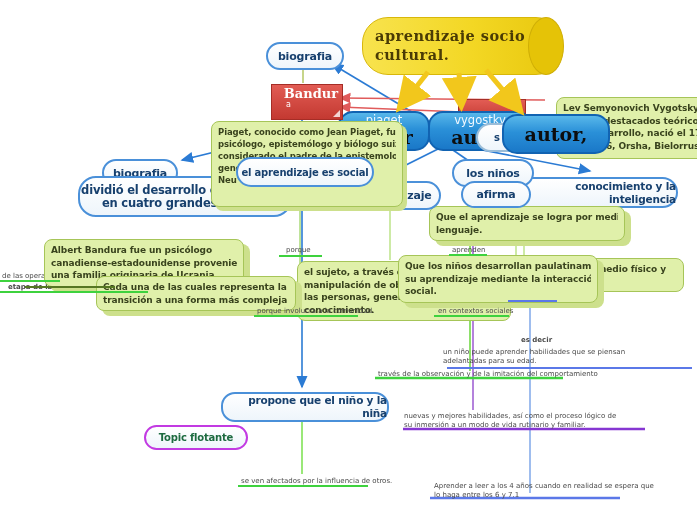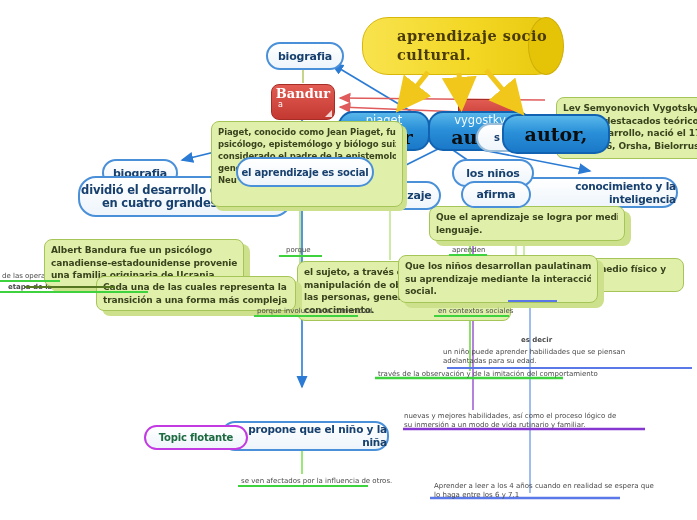--- a/index.html
+++ b/index.html
@@ -15,42 +15,42 @@
   .pill{border-radius:999px;}
   
   .bluenode{position:absolute;background:linear-gradient(180deg,#58b7ea 0%,#2a90d8 45%,#1a78c8 100%);
         border:2px solid #1163b2;border-radius:15px;color:#fff;
         display:flex;flex-direction:column;align-items:center;justify-content:flex-start;}
   .bluenode .name{font-size:11.5px;color:#f2f9ff;line-height:13px;margin-top:1px;}
   .bluenode .autor{font-family:"DejaVu Serif","Liberation Serif",serif;font-weight:bold;
         color:#0d0d0d;font-size:19px;line-height:20px;}
   
   .rednode{position:absolute;background:linear-gradient(180deg,#e25c54,#c33931);
-        border:1px solid #a52d26;border-radius:8px;color:#fff;}
+        border:1px solid #a52d26;border-radius:0;color:#fff;padding-left:8px;}
   .fold{position:absolute;right:2px;bottom:2px;width:0;height:0;
         border-left:7px solid transparent;border-bottom:7px solid #f3d5d3;}
   
   .gbox{position:absolute;background:#e0f0aa;border:1.5px solid #a6c558;border-radius:8px;
         padding:4px 6px;font-size:9px;font-weight:bold;color:#39431d;line-height:12.5px;
         letter-spacing:-0.1px;box-shadow:6px 5px 0 0 #cde08c;}
   .gbox.noshadow{box-shadow:none;}
   .gline{white-space:nowrap;overflow:hidden;}
   
   .lbl{position:absolute;font-size:7px;color:#4a4a4a;line-height:8.5px;white-space:nowrap;z-index:12;}
   .frag{position:absolute;font-size:7px;color:#4a4a4a;white-space:nowrap;z-index:1;}
   .z1{z-index:1}.z2{z-index:2}.z3{z-index:3}.z4{z-index:4}.z5{z-index:5}
   .z6{z-index:6}.z7{z-index:7}.z11{z-index:11}
   
   #cylinder{position:absolute;left:362px;top:17px;width:198px;height:56px;z-index:10;}
   #cyl-body{position:absolute;left:0;top:0;width:100%;height:100%;
         background:linear-gradient(90deg,#f8e34e 0%,#f3d724 55%,#e8c70d 100%);
         border-radius:26px;border:1px solid #d8b70a;}
   #cyl-cap{position:absolute;right:-4px;top:0;width:34px;height:56px;border-radius:50%;
         background:#e5c307;border:1px solid #cfae06;}
-  #cyl-text{position:absolute;left:35px;top:9px;font-family:"DejaVu Serif","Liberation Serif",serif;
+  #cyl-text{position:absolute;left:13px;top:9px;font-family:"DejaVu Serif","Liberation Serif",serif;
         font-weight:bold;font-size:14.5px;line-height:19px;color:#4a3b05;letter-spacing:0.5px;}
   #topic-flotante{border-color:#c23ae2;color:#1d6b40;font-size:10px;}
 </style>
 </head>
 <body>
 
 <div id="canvas">
 
   <svg class="layer z1" width="697" height="520">
     <defs>
@@ -143,21 +143,21 @@
   </div>
 
   <div class="oval pill z4" style="left:337px;top:181px;width:100px;height:25px;">
     <span>el aprendizaje</span>
   </div>
 
   <div class="oval pill z4" style="left:461px;top:181px;width:66px;height:23px;">
     <span>afirma</span>
   </div>
 
-  <div class="oval z4" style="left:221px;top:392px;width:164px;height:26px;font-size:10.5px;border-radius:14px;margin-top:29px;">
+  <div class="oval z4" style="left:221px;top:392px;width:164px;height:26px;font-size:10.5px;border-radius:14px;">
     <span>propone que el niño y la niña</span>
   </div>
 
   <div class="oval pill z4" id="topic-flotante" style="left:144px;top:425px;width:100px;height:21px;">
     <span>Topic flotante</span>
   </div>
 
   <div class="bluenode z4" style="left:338px;top:111px;width:88px;height:36px;">
     <span class="name">piaget</span>
     <span class="autor">autor</span>

